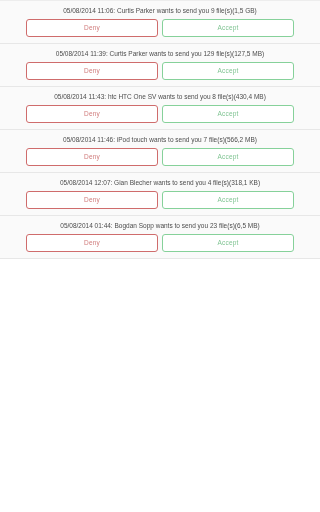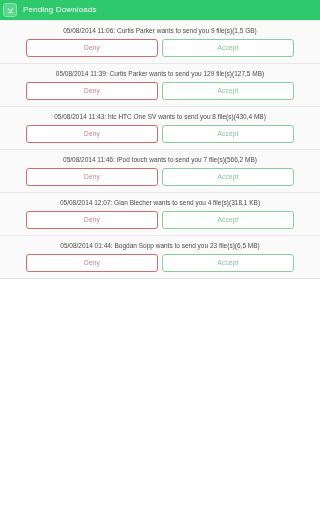--- a/index.html
+++ b/index.html
@@ -109,29 +109,20 @@
     display: flex;
     flex-direction: column;
     height: 512px;
   }
 </style>
 </head>
 <body>
 
 <div class="page">
 
-  <div class="app-bar">
-    <div class="app-icon">
-      <svg width="9" height="9" viewBox="0 0 12 12" aria-hidden="true">
-        <path d="M2 3.2 L6 7.6 L10 3.2 L8.6 3.2 L6 6.1 L3.4 3.2 Z" fill="#ffffff"></path>
-        <rect x="2.4" y="8.4" width="7.2" height="1.1" fill="#ffffff"></rect>
-      </svg>
-    </div>
-    <div class="app-title">Pending Downloads</div>
-  </div>
 
   <div class="list">
 
     <div class="request-row">
       <div class="request-text">05/08/2014 11:06: Curtis Parker  wants to send you 9 file(s)(1,5 GB)</div>
       <div class="btn-row">
         <div class="btn btn-deny">Deny</div>
         <div class="btn btn-accept">Accept</div>
       </div>
     </div>

